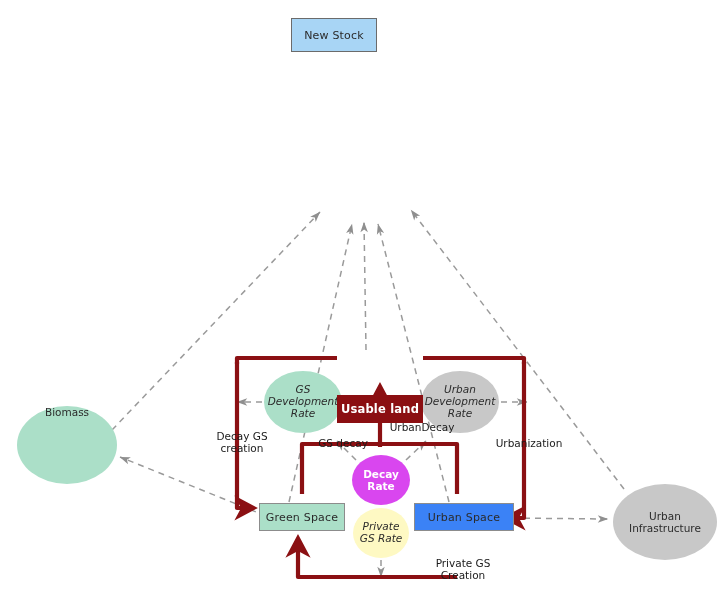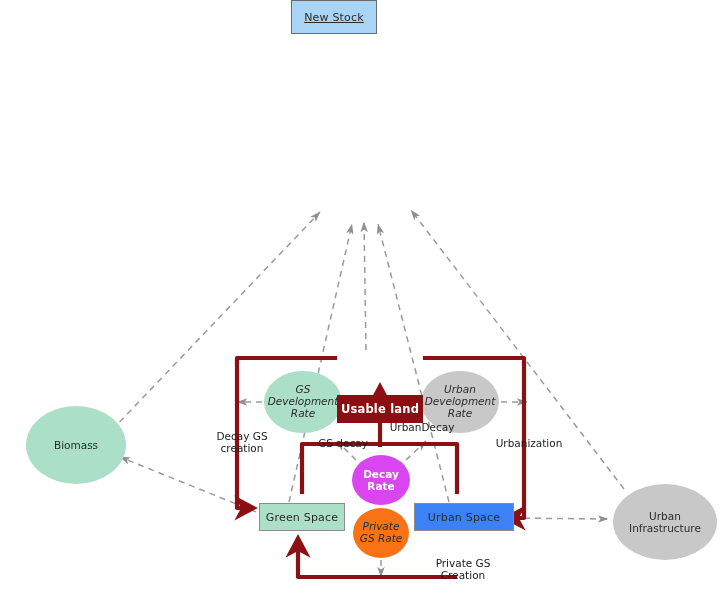--- a/index.html
+++ b/index.html
@@ -59,21 +59,21 @@
 
       <path d="M524,362 L524,518 L508,518" marker-end="url(#flow-arrow)"></path>
 
       <path d="M457,577 L298,577 L298,540" marker-end="url(#flow-arrow)"></path>
 
       <path d="M237,364 L237,358 L337,358"></path>
       <path d="M524,364 L524,358 L423,358"></path>
     </g>
   </svg>
 
-  <div class="node stock" style="left:291px;top:0;width:86px;height:34px;background:#a8d5f5;border-color:#6b6b6b;text-decoration:underline;">
+  <div class="node stock" style="left:291px;top:18px;width:86px;height:34px;background:#a8d5f5;border-color:#6b6b6b;">
     <span>New Stock</span>
   </div>
 
 
   <div class="node aux" style="left:264px;top:371px;width:78px;height:62px;background:#abdfc8;">
     <span style="white-space:pre-line">GS
 Development
 Rate</span>
   </div>
 
@@ -93,26 +93,26 @@
   </div>
 
   <div class="node stock" style="left:259px;top:503px;width:86px;height:28px;background:#abdfc8;border-color:#8c8c8c;">
     <span>Green Space</span>
   </div>
 
   <div class="node stock" style="left:414px;top:503px;width:100px;height:28px;background:#3b82f6;border-color:#8c8c8c;">
     <span>Urban Space</span>
   </div>
 
-  <div class="node aux" style="left:353px;top:508px;width:56px;height:50px;background:#f97316;">
+  <div class="node aux" style="left:353px;top:508px;width:56px;height:50px;background:#fef9c3;">
     <span style="white-space:pre-line">Private
 GS Rate</span>
   </div>
 
-  <div class="node cloudy" style="left:26px;top:406px;width:100px;height:78px;background:#abdfc8;display:flex;align-items:center;justify-content:center;">
+  <div class="node cloudy" style="left:17px;top:406px;width:100px;height:78px;background:#abdfc8;display:flex;align-items:flex-start;justify-content:center;">
     <span>Biomass</span>
   </div>
 
   <div class="node cloudy" style="left:613px;top:484px;width:104px;height:76px;background:#c8c8c8;display:flex;align-items:center;justify-content:center;">
     <span style="white-space:pre-line">Urban
 Infrastructure</span>
   </div>
 
   <div class="flow-label" style="left:204px;top:430px;width:76px;">Decay GS
 creation</div>

